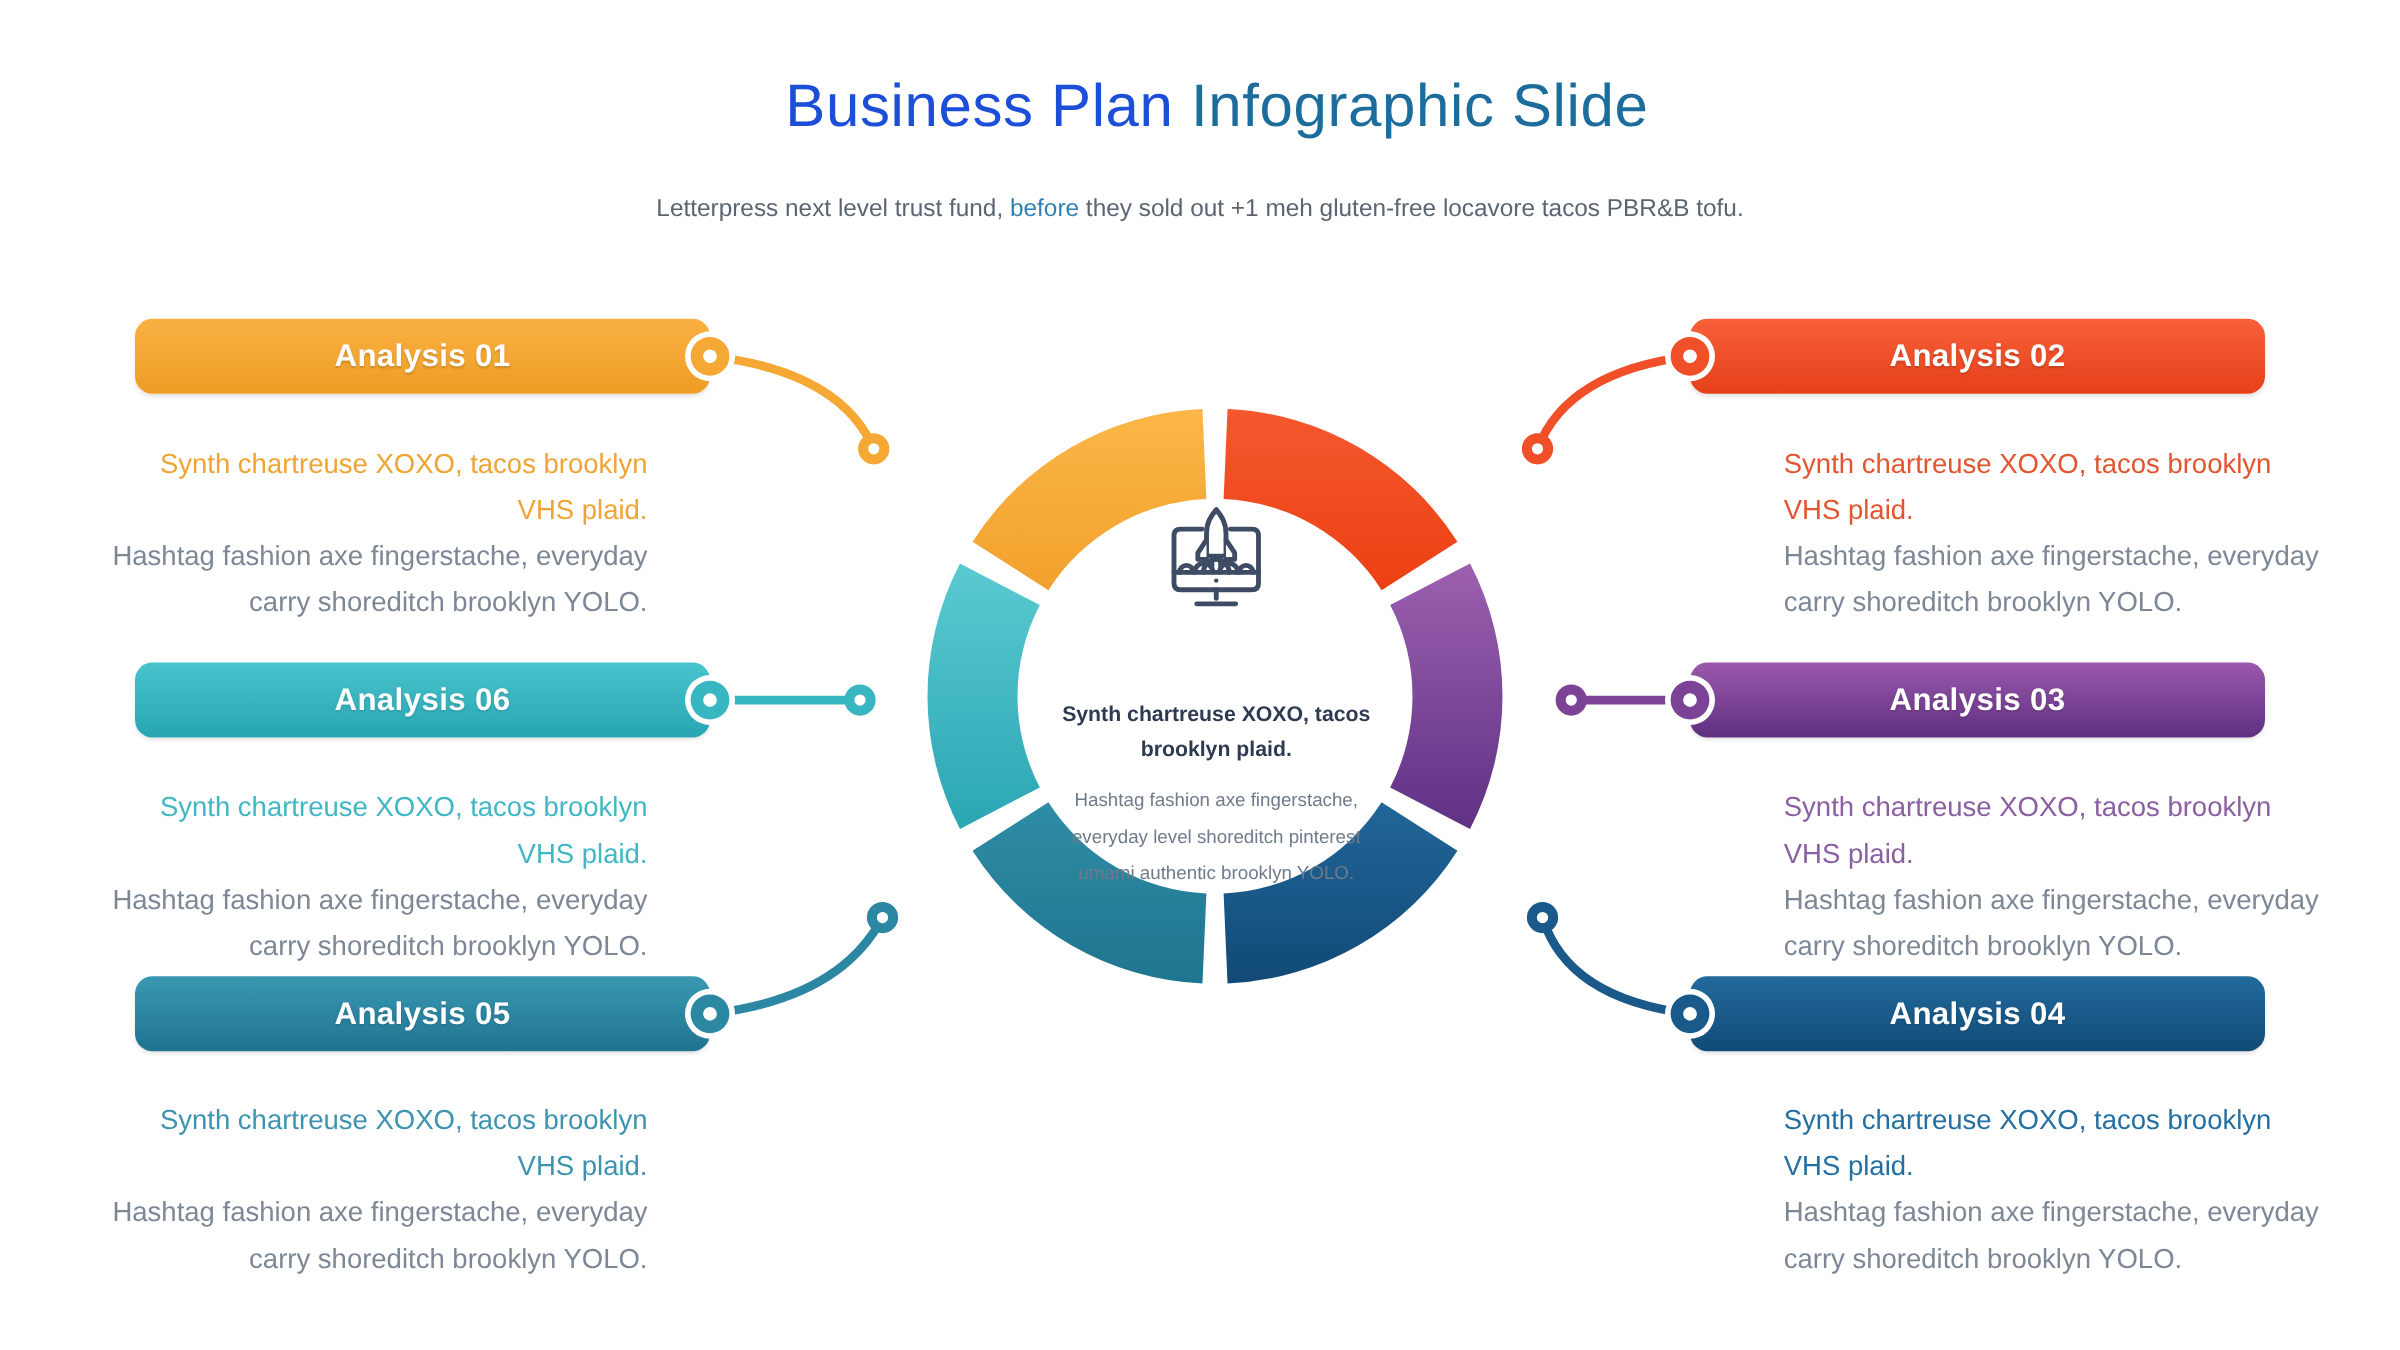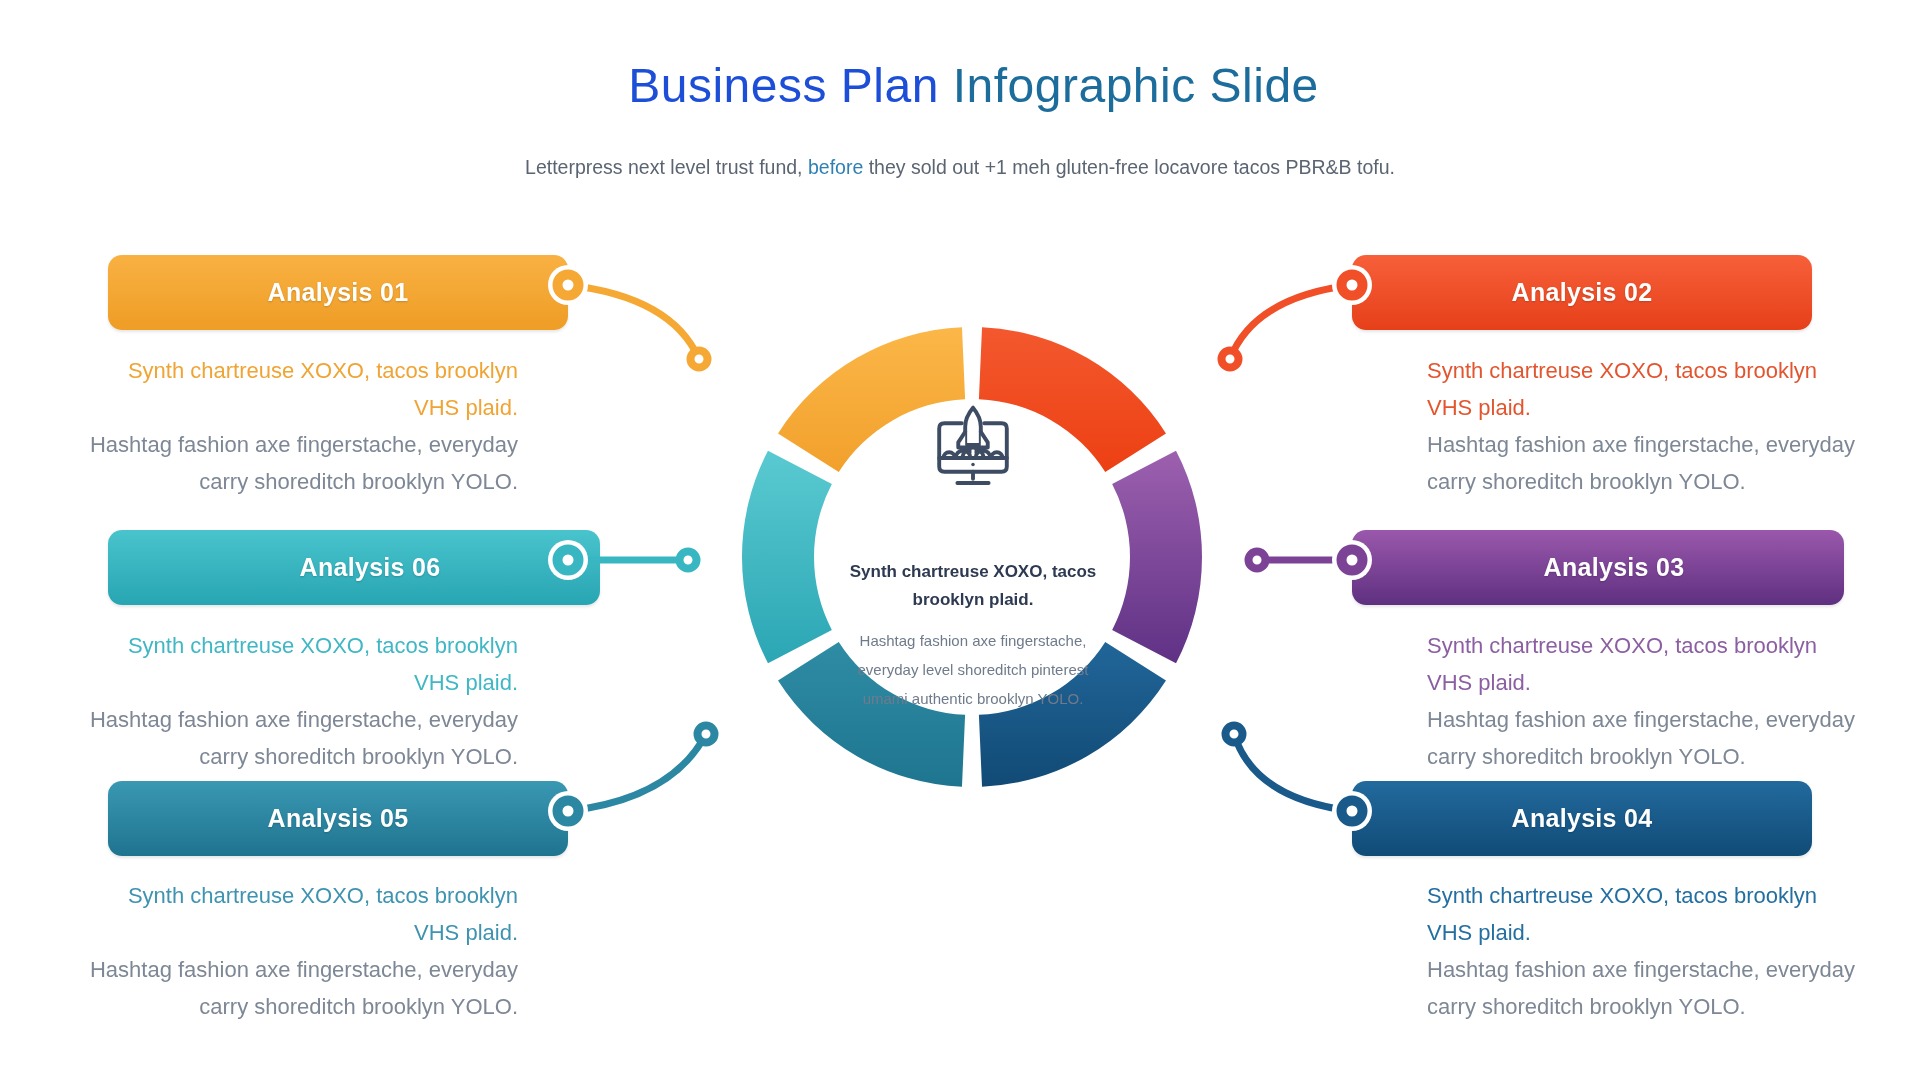--- a/index.html
+++ b/index.html
@@ -17,32 +17,32 @@
   .subtitle{
     position:absolute;left:0;top:156px;width:1920px;text-align:center;
     font-size:19.5px;font-weight:400;
   }
 
   
   #decor-svg{position:absolute;left:0;top:0;z-index:5;pointer-events:none;}
 
   
   .box{
-    position:absolute;width:460px;height:75px;border-radius:14px;z-index:3;
+    position:absolute;width:460px;height:60px;border-radius:14px;z-index:3;
     display:flex;align-items:center;justify-content:center;
     box-shadow:0 2px 3px rgba(0,0,0,.10);
   }
   .box-label{
     color:#ffffff;font-size:25px;font-weight:700;letter-spacing:.3px;
     text-shadow:0 1px 2px rgba(0,0,0,.18);
   }
   .col-left.box{left:108px;}
   .col-right.box{left:1352px;}
   .row-0.box{top:255px;}
-  .row-1.box{top:530px;padding-left:32px;}
+  .row-1.box{top:530px;}
   .row-2.box{top:781px;}
 
   
   .desc{position:absolute;width:430px;font-size:22px;line-height:37px;z-index:6;}
   .desc.col-left{left:88px;text-align:right;}
   .desc.col-right{left:1427px;text-align:left;}
   .desc.row-0{top:352px;}
   .desc.row-1{top:627px;}
   .desc.row-2{top:877px;}
 

